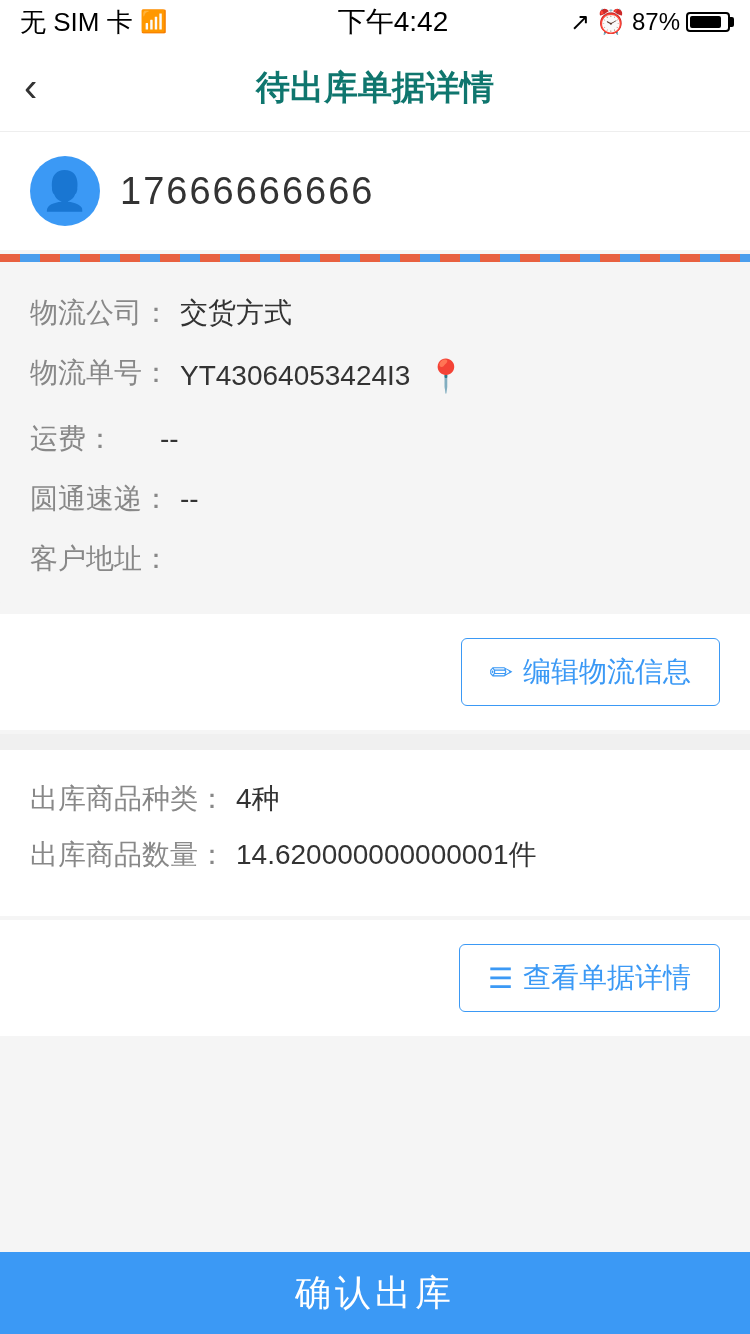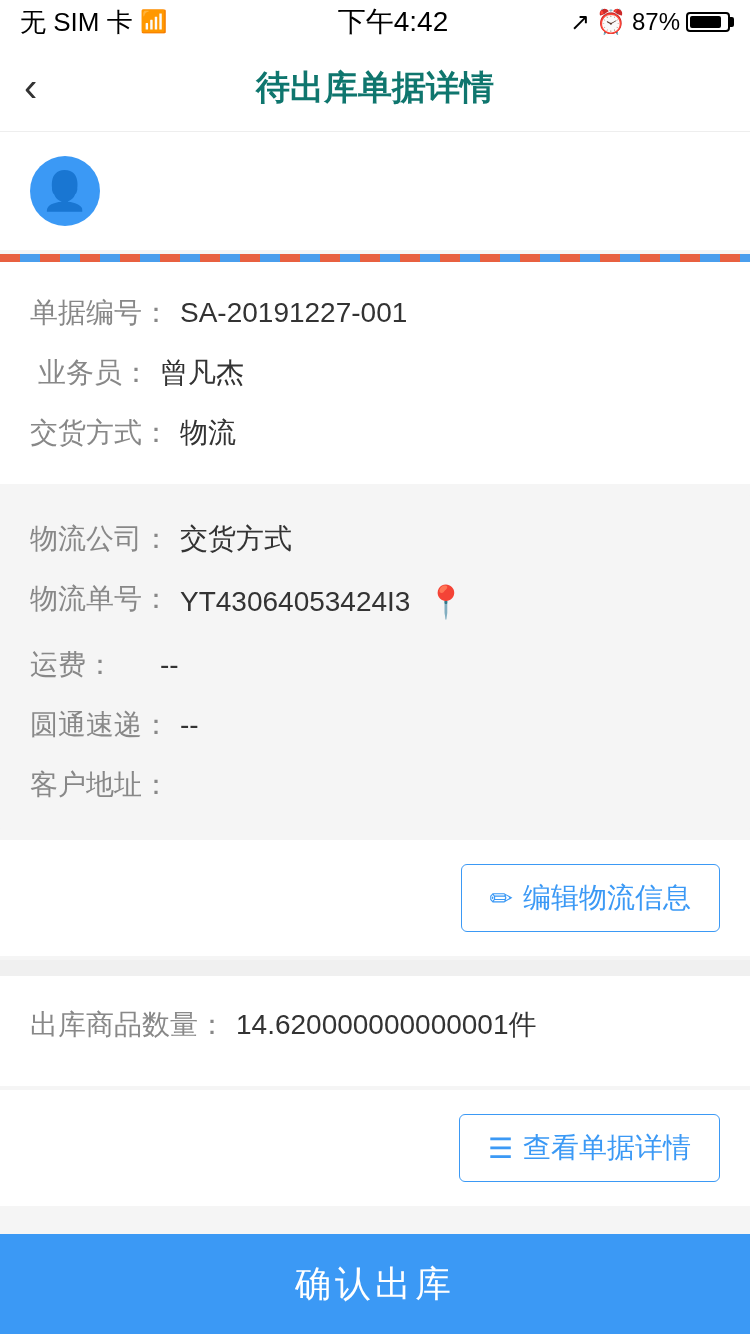--- a/index.html
+++ b/index.html
@@ -270,21 +270,21 @@
 
     
     .spacer { flex: 1; background: #f5f5f5; }
 
     
     .confirm-btn-area {
       position: fixed;
       bottom: 0;
       left: 0;
       width: 750px;
-      height: 100px;
+      height: 82px;
       background: #3b99f5;
       display: flex;
       align-items: center;
       justify-content: center;
       cursor: pointer;
     }
     .confirm-btn-label {
       color: #fff;
       font-size: 36px;
       font-weight: 500;
@@ -321,38 +321,25 @@
 
   <div class="nav-bar">
     <span class="nav-back">‹</span>
     <span class="nav-title">待出库单据详情</span>
   </div>
 
   <div class="customer-header">
     <div class="avatar-circle">
       <span class="avatar-icon">👤</span>
     </div>
+    <span class="customer-phone">17666666666</span>
   </div>
 
   <div class="dashed-divider"></div>
 
-  <div class="info-section">
-    <div class="info-row">
-      <span class="info-label">单据编号：</span>
-      <span class="info-value">SA-20191227-001</span>
-    </div>
-    <div class="info-row">
-      <span class="info-label">业务员：</span>
-      <span class="info-value">曾凡杰</span>
-    </div>
-    <div class="info-row">
-      <span class="info-label">交货方式：</span>
-      <span class="info-value">物流</span>
-    </div>
-  </div>
 
   <div class="logistics-card">
     <div class="logistics-row">
       <span class="logistics-label">物流公司：</span>
       <span class="logistics-value">交货方式</span>
     </div>
     <div class="logistics-row">
       <span class="logistics-label">物流单号：</span>
       <span class="logistics-value">
         <span>YT43064053424I3</span>
@@ -376,20 +363,24 @@
     <button class="btn-edit">
       <span class="edit-icon">✏</span>
       <span>编辑物流信息</span>
     </button>
   </div>
 
   <div class="gray-divider"></div>
 
   <div class="product-section">
     <div class="product-row">
+      <span class="product-label">出库商品种类：</span>
+      <span class="product-value">4种</span>
+    </div>
+    <div class="product-row">
       <span class="product-label">出库商品数量：</span>
       <span class="product-value">14.620000000000001件</span>
     </div>
   </div>
 
   <div class="view-details-btn">
     <button class="btn-view">
       <span class="doc-icon">☰</span>
       <span>查看单据详情</span>
     </button>

